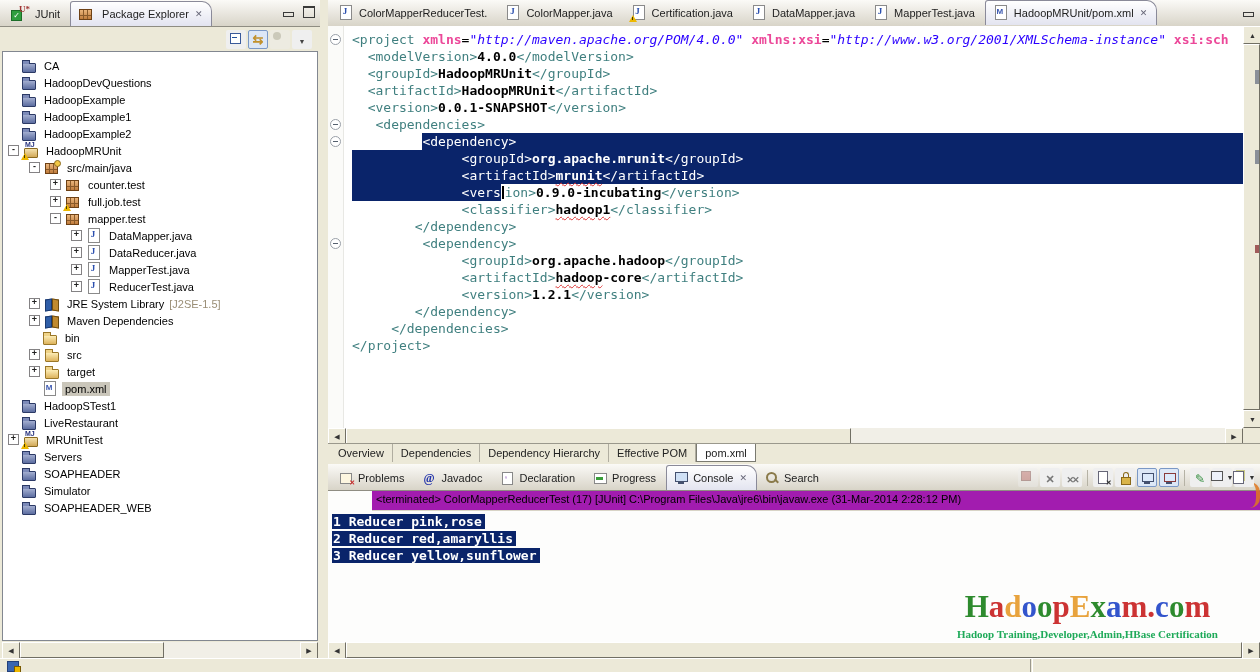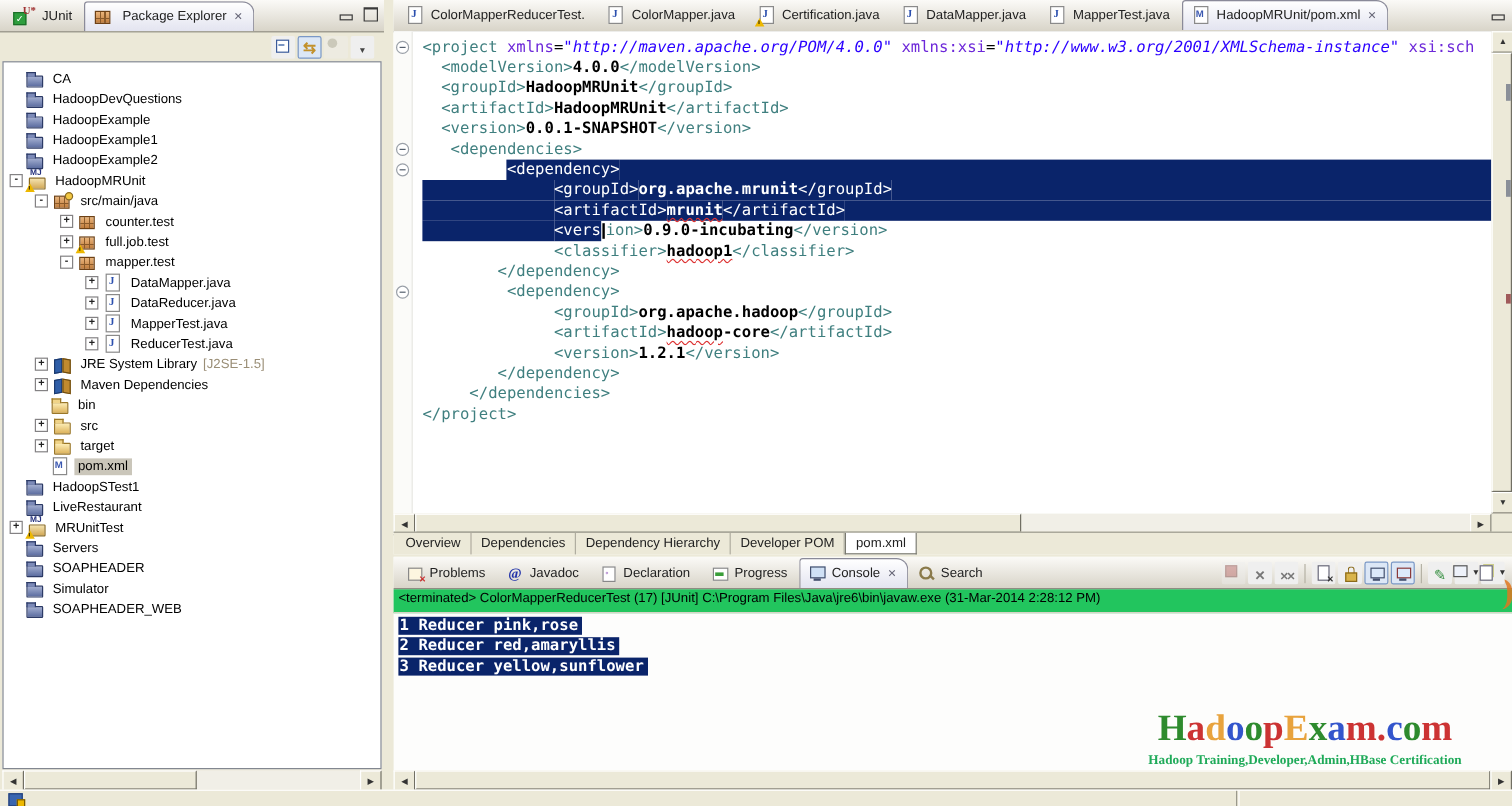--- a/index.html
+++ b/index.html
@@ -71,40 +71,40 @@
   .etabs{padding-left:2px;}
   .etab .tic{margin-right:0;width:15px;}
   .code-wrap{position:absolute;left:0;top:26px;right:17px;bottom:34px;background:#fff;display:flex;overflow:hidden;}
   .gutter{position:relative;width:15px;background:#fbfbf9;border-right:1px solid #e8e8e4;flex:0 0 15px;}
   .fold{position:absolute;left:2px;width:9px;height:9px;border:1px solid #9aa0a8;border-radius:50%;background:#fff;}
   .fold::after{content:"";position:absolute;left:2px;top:4px;width:5px;height:1px;background:#55606e;}
   .lines{flex:1;padding:5px 0 0 8px;font:13px/17px "DejaVu Sans Mono","Liberation Mono",monospace;overflow:hidden;}
   .cl{display:flex;height:17px;white-space:pre;}
   .cl span{flex:0 0 auto;}
   .tag{color:#3f7f7f;}
-  .attr{color:#6d28d9;}
+  .attr{color:#ec4899;font-weight:bold;}
   .aval{color:#2a00ff;font-style:italic;}
   .txt{color:#000;font-weight:bold;}
   .pln{color:#000;}
   .sel{background:#0a246a;color:#fff !important;}
   .fill{flex:1 1 auto !important;background:#0a246a;}
   .caret{width:2px;height:13px;background:#000;align-self:center;margin:0 1px;}
   .sq{text-decoration:underline;text-decoration-style:wavy;text-decoration-color:#d33;text-decoration-thickness:1px;text-underline-offset:2px;}
   .ed-vscroll{position:absolute;right:0;top:26px;width:17px;bottom:34px;}
   .ed-vscroll .sbthumb{flex:1;margin:0;}
   .ruler-mark{position:absolute;right:1px;width:4px;background:#8a8f98;z-index:4;}
   .ed-hscroll{position:absolute;left:0;right:17px;bottom:18px;height:16px;}
   .ed-corner{position:absolute;right:0;bottom:18px;width:17px;height:16px;background:#ece9d8;}
   .btabs{position:absolute;left:0;right:0;bottom:0;height:18px;background:#ece9d8;border-top:1px solid #9a988c;display:flex;align-items:stretch;padding-left:2px;}
   .btab{display:flex;align-items:center;padding:0 8px;border-right:1px solid #b0ada0;color:#222;}
   .btab.active{background:#fff;border:1px solid #7a7a70;border-top:none;margin-right:2px;}
   
   .console-view{position:absolute;left:328px;top:464px;width:932px;height:194px;background:#fdfdfc;}
   .cv-toolbar{position:absolute;right:6px;top:4px;display:flex;align-items:center;gap:2px;z-index:3;}
-  .cv-status{height:17px;background:#22c55e;border-bottom:1px solid #d8d4c6;padding:2px 4px 0 4px;white-space:nowrap;overflow:hidden;}
+  .cv-status{height:17px;background:#a21caf;border-bottom:1px solid #d8d4c6;padding:2px 4px 0 4px;white-space:nowrap;overflow:hidden;margin-left:44px;}
   .cv-output{padding:2px 0 0 4px;font:bold 13px/17px "DejaVu Sans Mono","Liberation Mono",monospace;}
   .conline span{background:#0a246a;color:#fff;padding:0 3px 0 1px;}
   .cv-hscroll{position:absolute;left:0;right:0;bottom:0;height:16px;}
   
   .cvic{position:relative;width:15px;height:14px;flex:0 0 15px;}
   .ic-problems::before{content:"";position:absolute;left:1px;top:2px;width:10px;height:9px;border:1px solid #888;background:#fdf6e0;}
   .ic-problems::after{content:"✕";position:absolute;right:-1px;bottom:-2px;font-size:7px;color:#c33;font-weight:bold;}
   .ic-javadoc::before{content:"@";position:absolute;left:1px;top:0;font:bold 12px "Liberation Serif",serif;color:#2233aa;}
   .ic-declaration::before{content:"";position:absolute;left:2px;top:1px;width:9px;height:11px;background:#fff;border:1px solid #888;}
   .ic-declaration::after{content:"◦";position:absolute;left:4px;top:2px;font-size:8px;color:#7a33aa;}
@@ -410,21 +410,21 @@
       <span class="sbarrow">◀</span>
       <span class="sbthumb" style="width:55%;"></span>
       <span style="flex:1;"></span>
       <span class="sbarrow">▶</span>
     </div>
     <div class="ed-corner"></div>
     <div class="btabs" id="ed-btabs">
         <div class="btab">Overview</div>
         <div class="btab">Dependencies</div>
         <div class="btab">Dependency Hierarchy</div>
-        <div class="btab">Developer POM</div>
+        <div class="btab">Effective POM</div>
         <div class="btab active">pom.xml</div>
       </div>
   </div>
 
   <div class="console-view">
     <div class="tabbar">
       <div id="cv-tabs" style="display:flex;align-items:flex-end;height:100%;padding-left:3px;justify-content:center;">
           <div class="vtab">
             <span class="cvic ic-problems"></span>
             <span>Problems</span>

